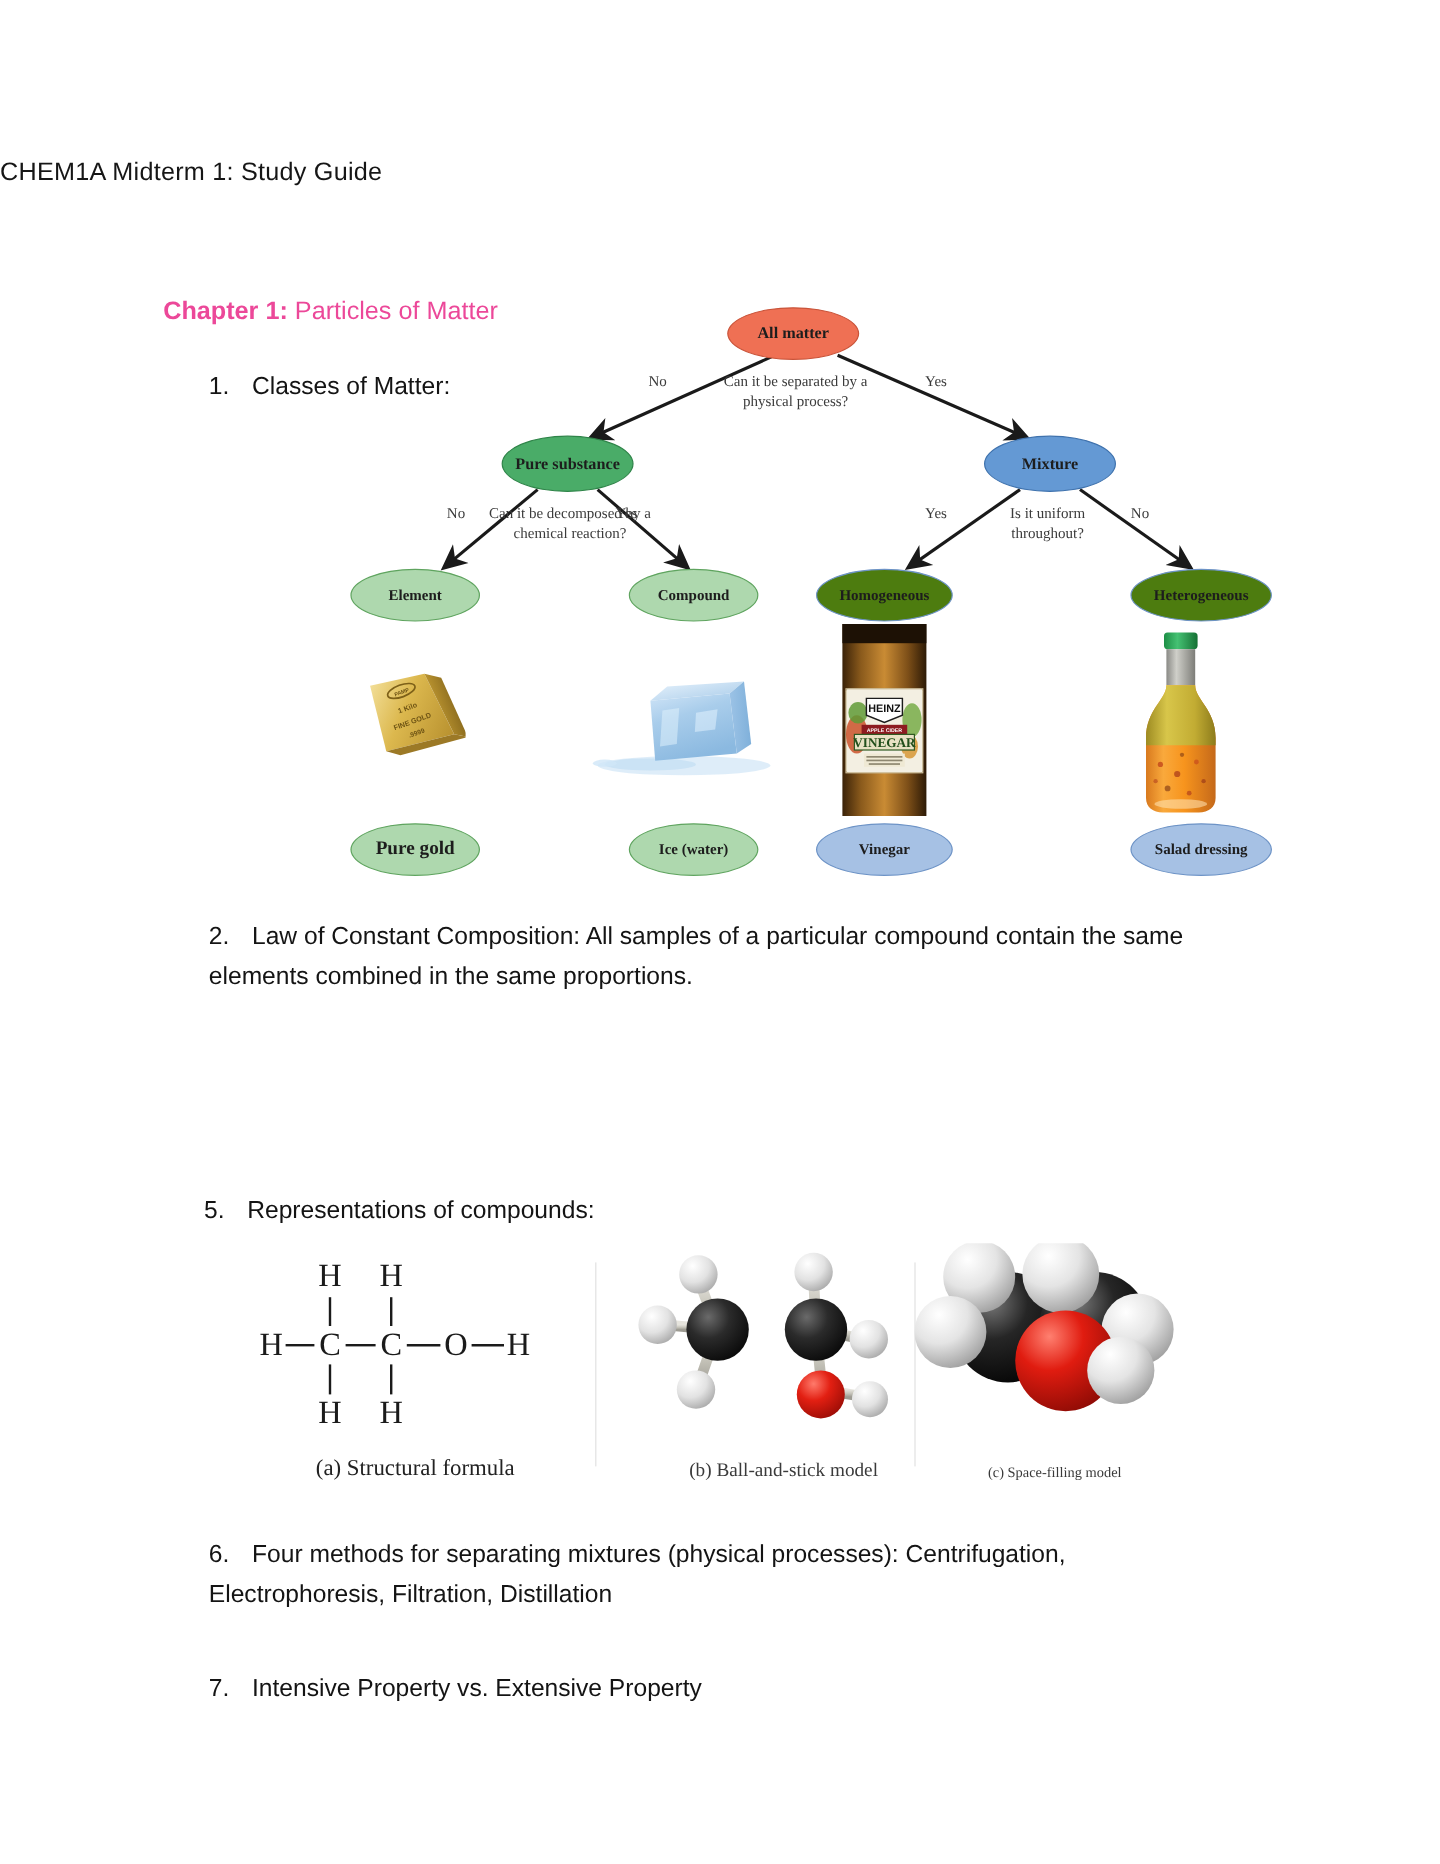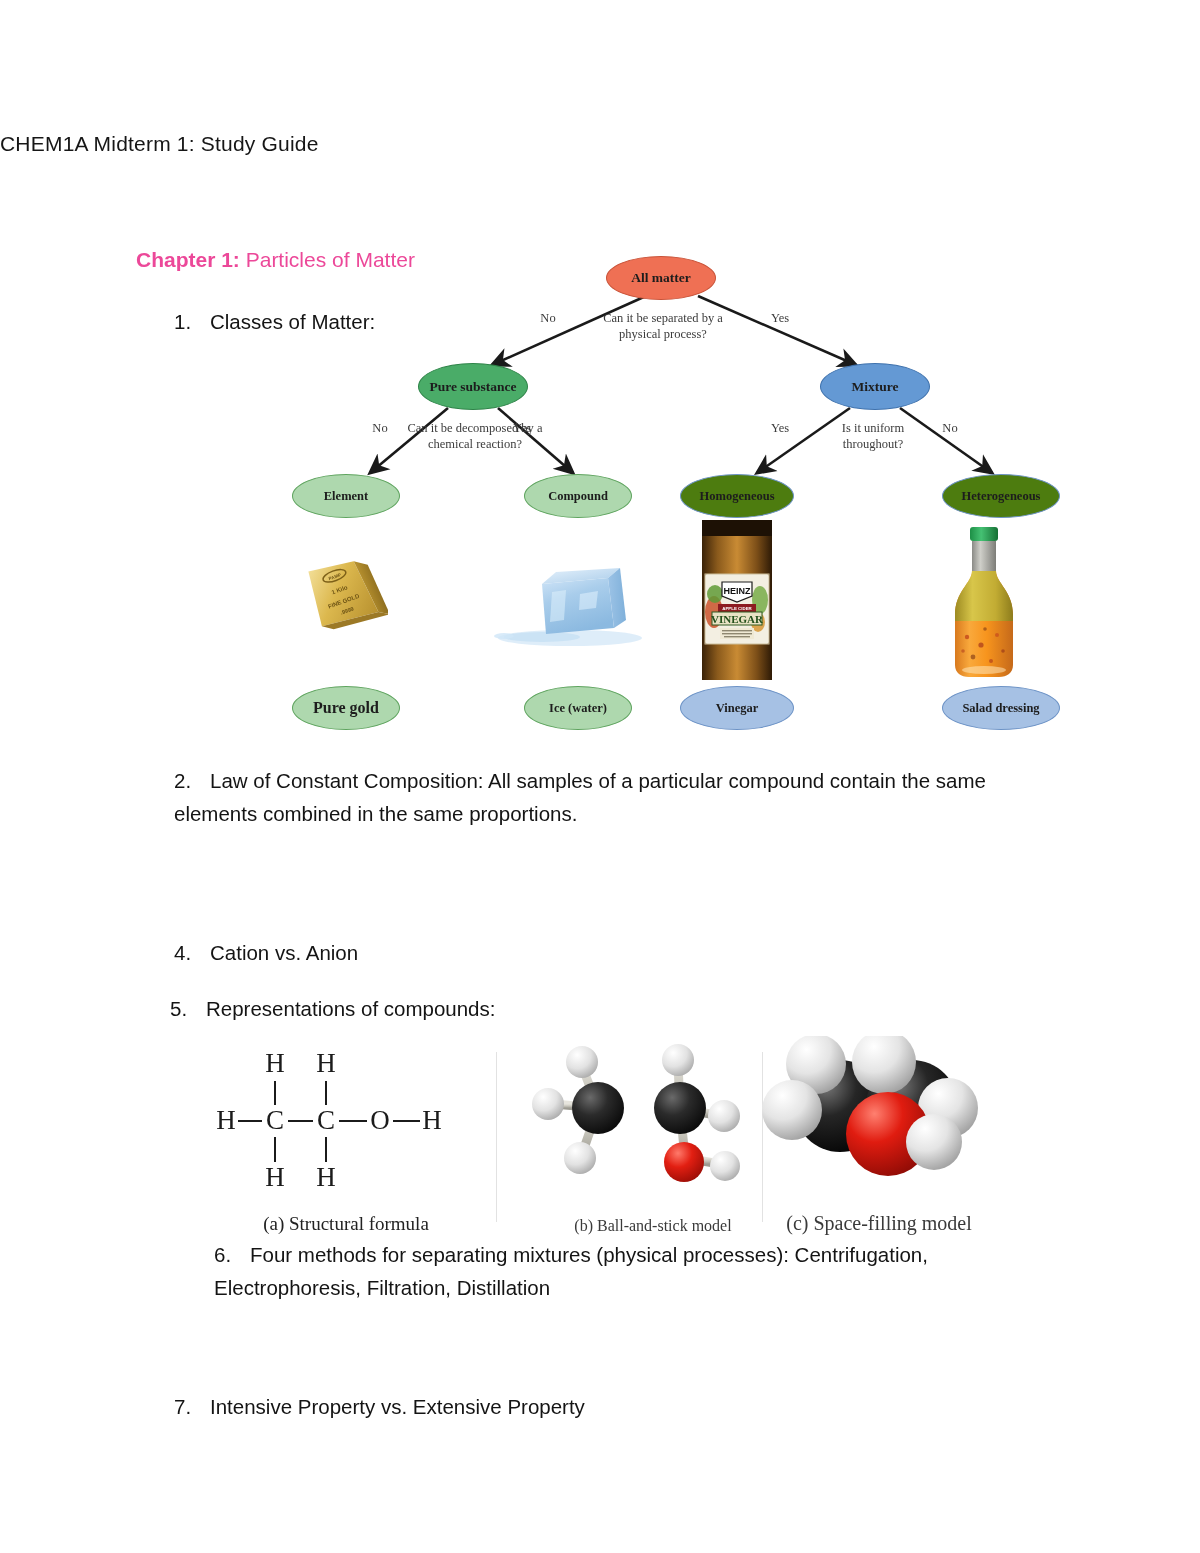--- a/index.html
+++ b/index.html
@@ -308,23 +308,20 @@
     <circle cx="40" cy="104" r="1.8" fill="#7e3a14" opacity=".6"></circle>
 
     <ellipse cx="39" cy="145" rx="22" ry="4" fill="#ffe6b8" opacity="0.55"></ellipse>
   </svg>
 
   <div class="list-item" style="top:764px; left:174px; width:880px;">
     <span class="li-num">2.</span><span class="li-body">Law of Constant Composition: All samples of a particular compound contain the same elements combined in the same proportions.</span>
   </div>
 
 
-  <div class="list-item" style="top:936px; left:174px; width:700px;">
-    <span class="li-num">4.</span><span class="li-body">Cation vs. Anion</span>
-  </div>
 
   <div class="list-item" style="top:992px; left:170px; width:700px;">
     <span class="li-num">5.</span><span class="li-body">Representations of compounds:</span>
   </div>
 
   <div class="molfig">
 
     <div class="sep" style="left:300px;"></div>
     <div class="sep" style="left:566px;"></div>
 
@@ -423,25 +420,25 @@
         </defs>
         <circle cx="78" cy="70" r="46" fill="url(#sfC)"></circle>
         <circle cx="150" cy="70" r="46" fill="url(#sfC)"></circle>
         <circle cx="54" cy="28" r="30" fill="url(#sfH)"></circle>
         <circle cx="30" cy="74" r="30" fill="url(#sfH)"></circle>
         <circle cx="122" cy="26" r="32" fill="url(#sfH)"></circle>
         <circle cx="186" cy="72" r="30" fill="url(#sfH)"></circle>
         <circle cx="126" cy="98" r="42" fill="url(#sfO)"></circle>
         <circle cx="172" cy="106" r="28" fill="url(#sfH)"></circle>
       </svg>
-      <div class="molcaption" style="font-size:20px;font-family:Liberation Serif, serif;">(c) Space-filling model</div>
-    </div>
-  </div>
-
-  <div class="list-item" style="top:1238px; left:174px; width:820px;margin-left:40px;">
+      <div class="molcaption" style="font-size:12px;font-family:Liberation Serif, serif;">(c) Space-filling model</div>
+    </div>
+  </div>
+
+  <div class="list-item" style="top:1279px; left:174px; width:820px;">
     <span class="li-num">6.</span><span class="li-body">Four methods for separating mixtures (physical processes): Centrifugation, Electrophoresis, Filtration, Distillation</span>
   </div>
 
   <div class="list-item" style="top:1390px; left:174px; width:700px;">
     <span class="li-num">7.</span><span class="li-body">Intensive Property vs. Extensive Property</span>
   </div>
 
 </div>
 
 </body></html>

